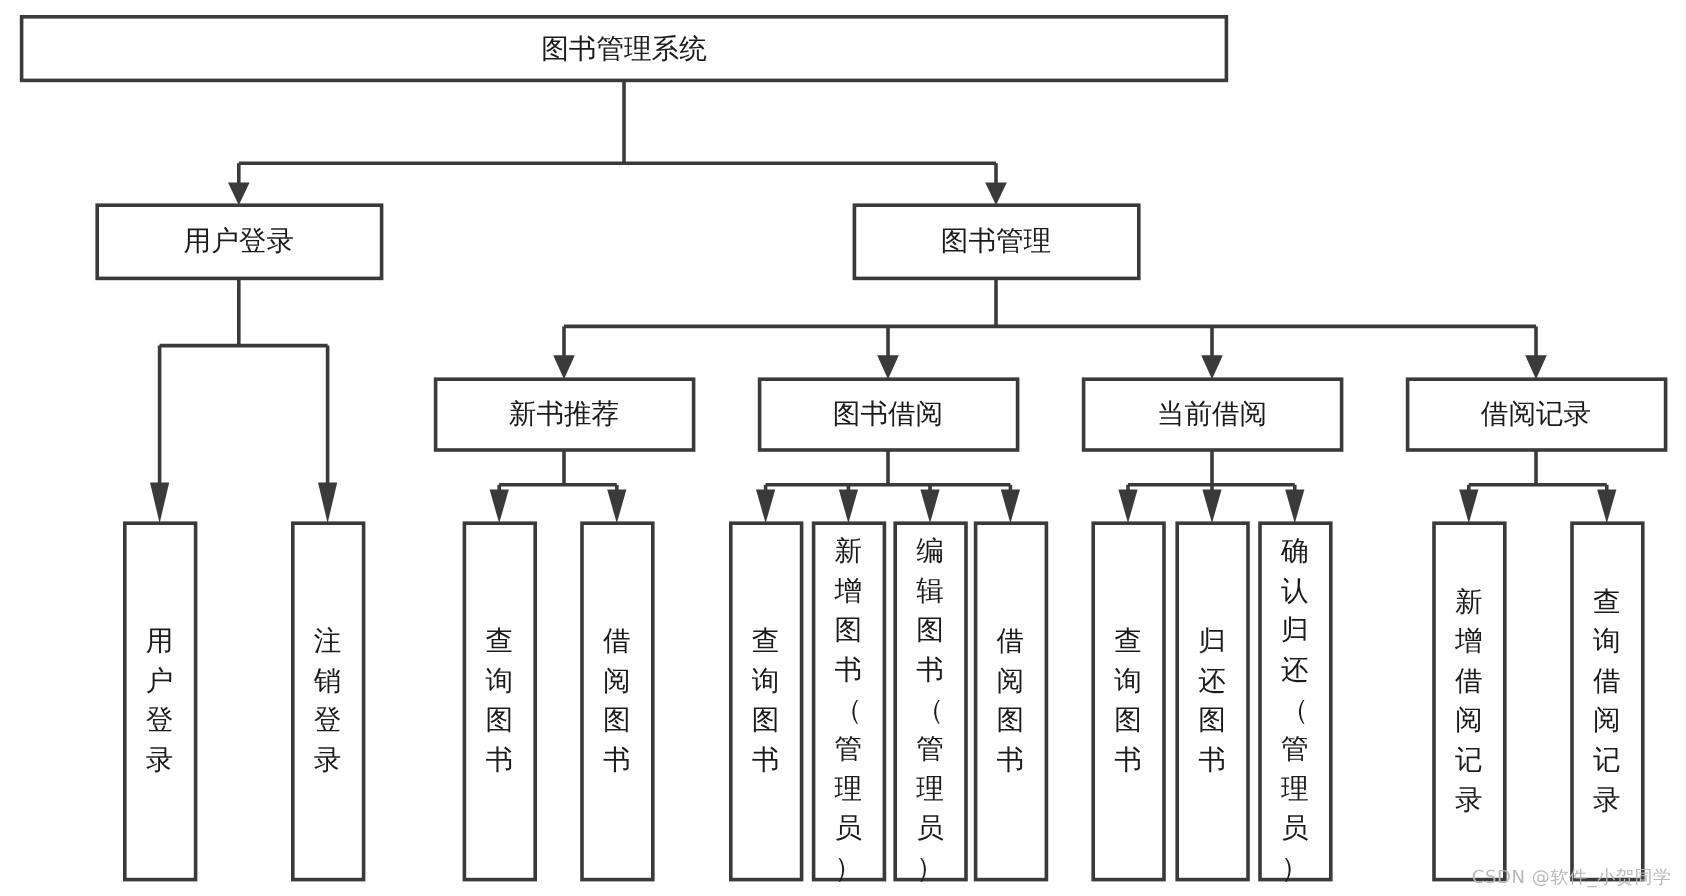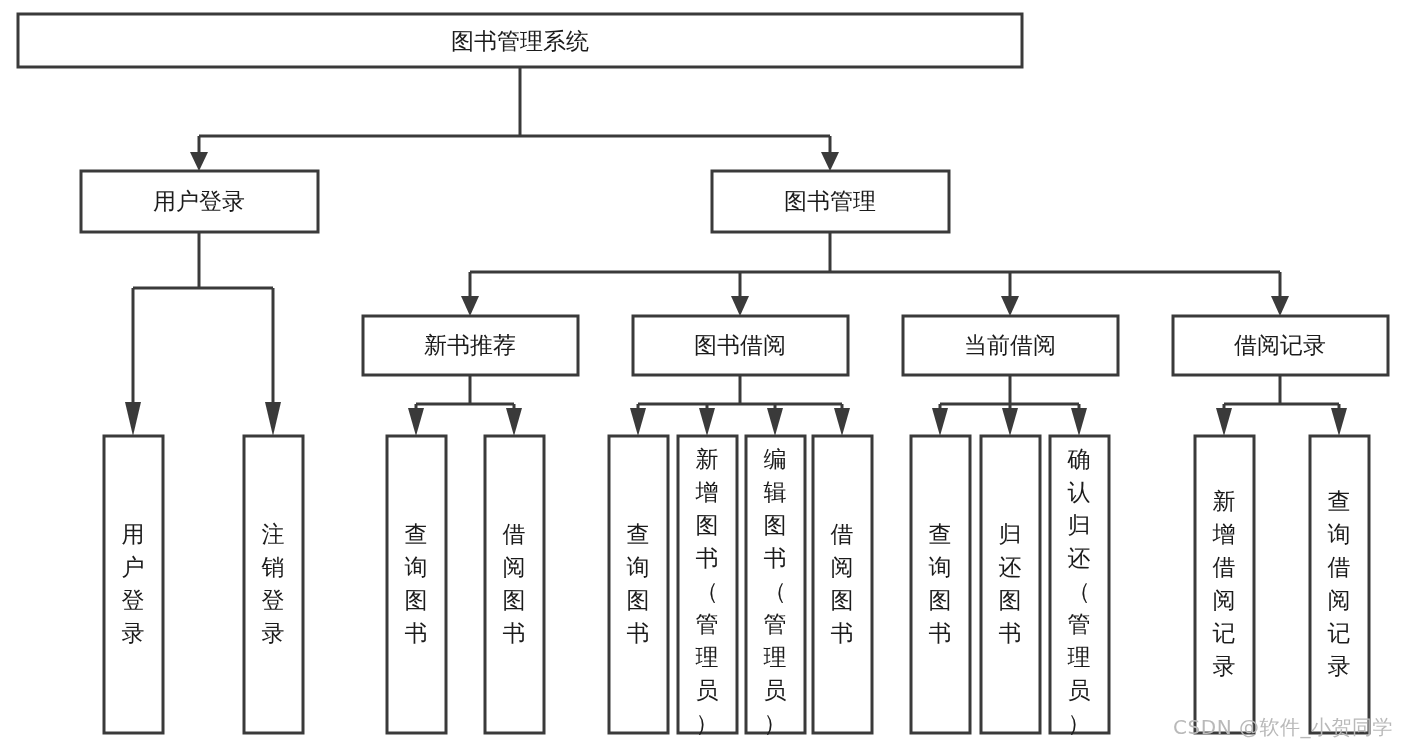--- a/index.html
+++ b/index.html
@@ -52,21 +52,21 @@
     font-family: "DejaVu Sans", "Liberation Sans", sans-serif;
     font-size: 23px;
     fill: #1b1b1b;
     text-anchor: middle;
   }
   .watermark {
     position: absolute;
     right: 12px;
     bottom: 6px;
     font-family: "DejaVu Sans", "Liberation Sans", sans-serif;
-    font-size: 20px;
+    font-size: 15px;
     color: #b9b9b9;
     letter-spacing: 0.5px;
     white-space: nowrap;
     pointer-events: none;
   }
 </style>
 </head>
 <body>
 
 <div id="diagram-root">

